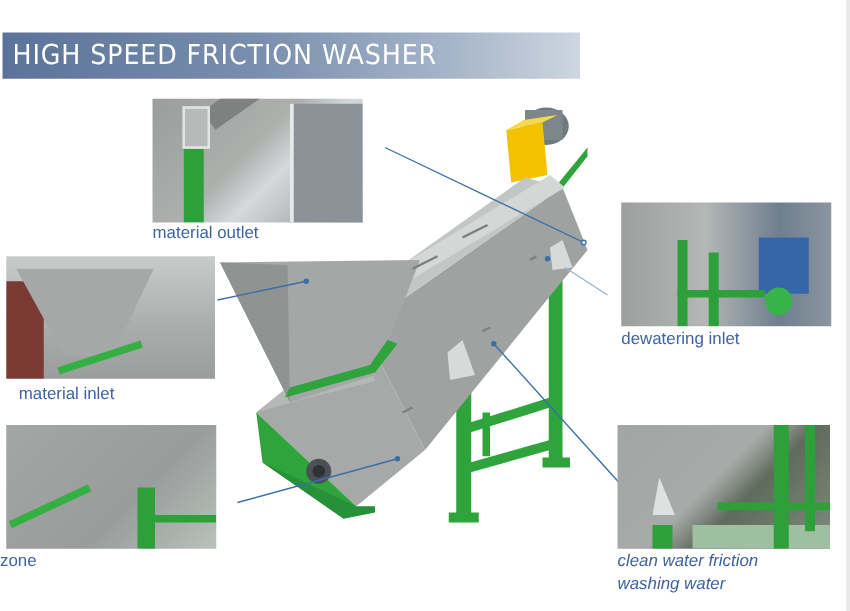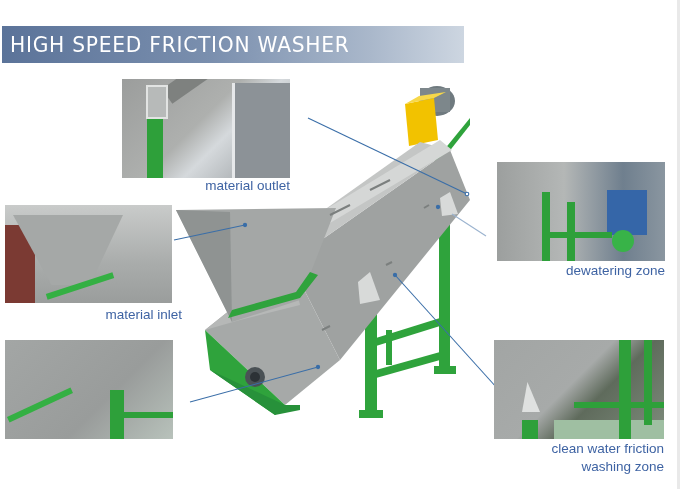--- a/index.html
+++ b/index.html
@@ -14,21 +14,21 @@
     background:linear-gradient(90deg,#5b7399 0%,#7a8fae 45%,#aab8cb 80%,#cdd6e1 100%);
     margin-top:22px;
   }
   .title-text {
     position:absolute; left:8px; top:6px; font-size:22px; letter-spacing:0.8px;
     color:#ffffff; white-space:nowrap; font-family:"DejaVu Sans", sans-serif;
     transform:scaleX(0.92); transform-origin:left center;
   }
   .photo { position:absolute; overflow:hidden; background:#9aa0a3; }
   .caption {
-    position:absolute; color:#3e63a3; font-size:13.5px; text-align:right; line-height:18px;
+    position:absolute; color:#3e63a3; font-size:13.5px; text-align:left; line-height:18px;
   }
   svg { position:absolute; left:0; top:0; }
 </style>
 </head>
 <body>
 
 <div class="right-edge"></div>
 
 <div class="title-bar">
   <div class="title-text">HIGH SPEED FRICTION WASHER</div>
@@ -120,37 +120,38 @@
 <div class="caption" style="left:15px;top:306px;width:167px;">
   <span>material inlet</span>
 </div>
 
 <div class="photo" style="left:5px;top:340px;width:168px;height:99px;background:linear-gradient(135deg,#a3a6a5 0%,#999c9b 60%,#b8c2bb 100%);">
   <div style="position:absolute;left:105px;top:50px;width:14px;height:49px;background:#2ea03a;"></div>
   <div style="position:absolute;left:118px;top:72px;width:50px;height:6px;background:#2ea03a;"></div>
   <div style="position:absolute;left:0px;top:62px;width:70px;height:6px;background:#34b043;transform:rotate(-25deg);"></div>
 </div>
 <div class="caption" style="left:0px;top:440px;width:178px;">
+  <div>zone</div>
 </div>
 
 <div class="photo" style="left:497px;top:162px;width:168px;height:99px;background:linear-gradient(90deg,#9c9f9e 0%,#b4b7b6 40%,#6f7f8e 75%,#8a96a0 100%);">
   <div style="position:absolute;left:110px;top:28px;width:40px;height:45px;background:#3566a8;"></div>
   <div style="position:absolute;left:45px;top:30px;width:8px;height:69px;background:#2ea03a;"></div>
   <div style="position:absolute;left:70px;top:40px;width:8px;height:59px;background:#2ea03a;"></div>
   <div style="position:absolute;left:115px;top:68px;width:22px;height:22px;border-radius:50%;background:#38b348;"></div>
   <div style="position:absolute;left:45px;top:70px;width:70px;height:6px;background:#2ea03a;"></div>
 </div>
 <div class="caption" style="left:497px;top:262px;width:168px;">
-  <div>dewatering zone</div>
+  <div>dewatering inlet</div>
 </div>
 
 <div class="photo" style="left:494px;top:340px;width:170px;height:99px;background:linear-gradient(135deg,#a2a5a4 0%,#a7aaa9 45%,#5f6b5c 60%,#7f8d7d 100%);">
   <div style="position:absolute;left:60px;top:80px;width:110px;height:19px;background:#9fbfa2;"></div>
   <div style="position:absolute;left:125px;top:0px;width:12px;height:99px;background:#2ea03a;"></div>
   <div style="position:absolute;left:150px;top:0px;width:8px;height:85px;background:#2ea03a;"></div>
   <div style="position:absolute;left:80px;top:62px;width:90px;height:6px;background:#2ea03a;"></div>
   <div style="position:absolute;left:28px;top:80px;width:16px;height:19px;background:#2ea03a;"></div>
   <div style="position:absolute;left:28px;top:42px;width:18px;height:30px;background:#dfe1e0;clip-path:polygon(30% 0,100% 100%,0 100%);"></div>
 </div>
-<div class="caption" style="left:494px;top:440px;width:170px;">
+<div class="caption" style="left:494px;top:440px;width:170px;font-style:italic;">
   <div>clean water friction</div>
-  <div>washing zone</div>
+  <div>washing water</div>
 </div>
 
 </body></html>

